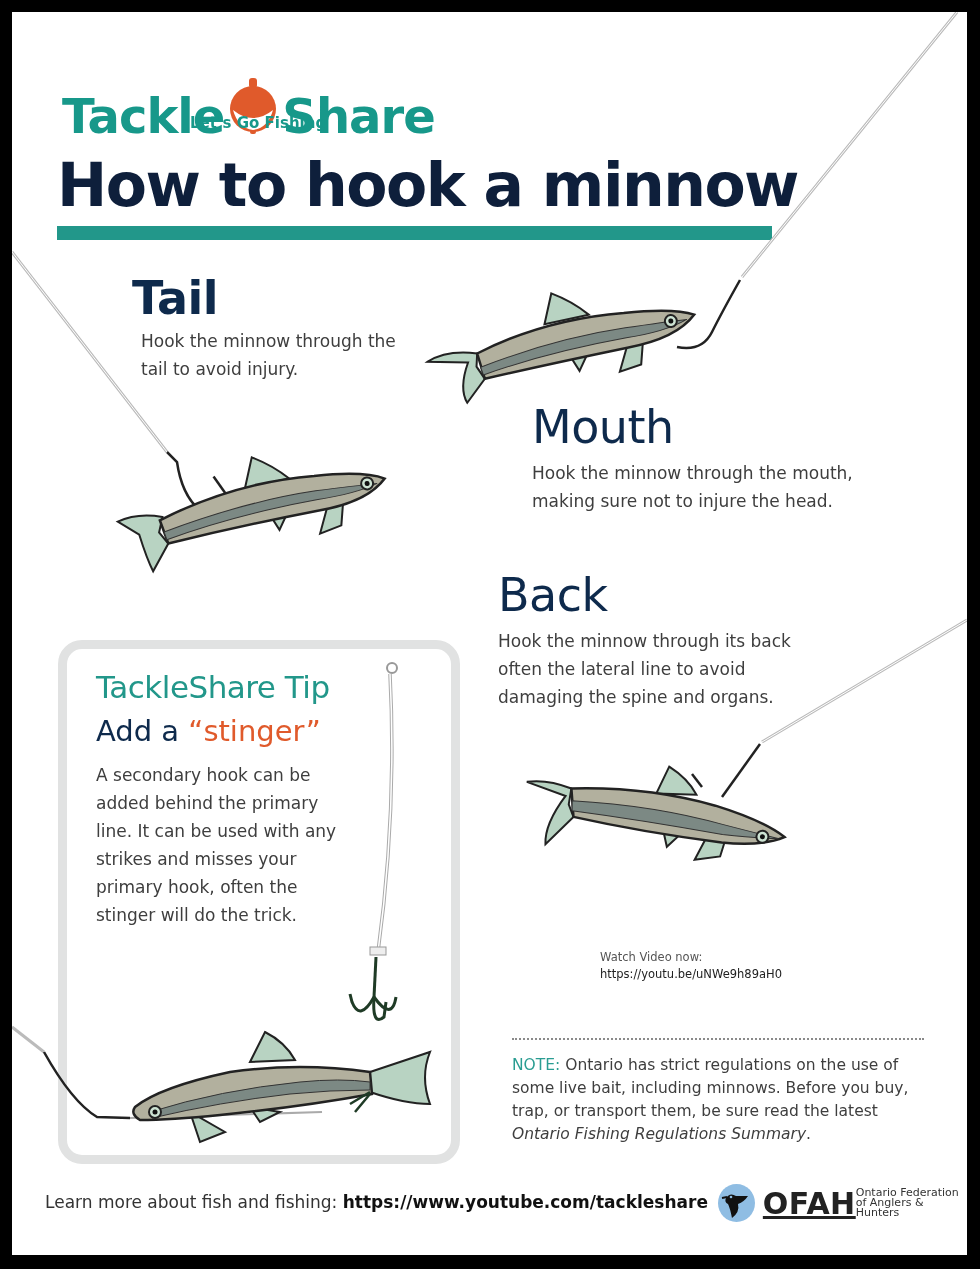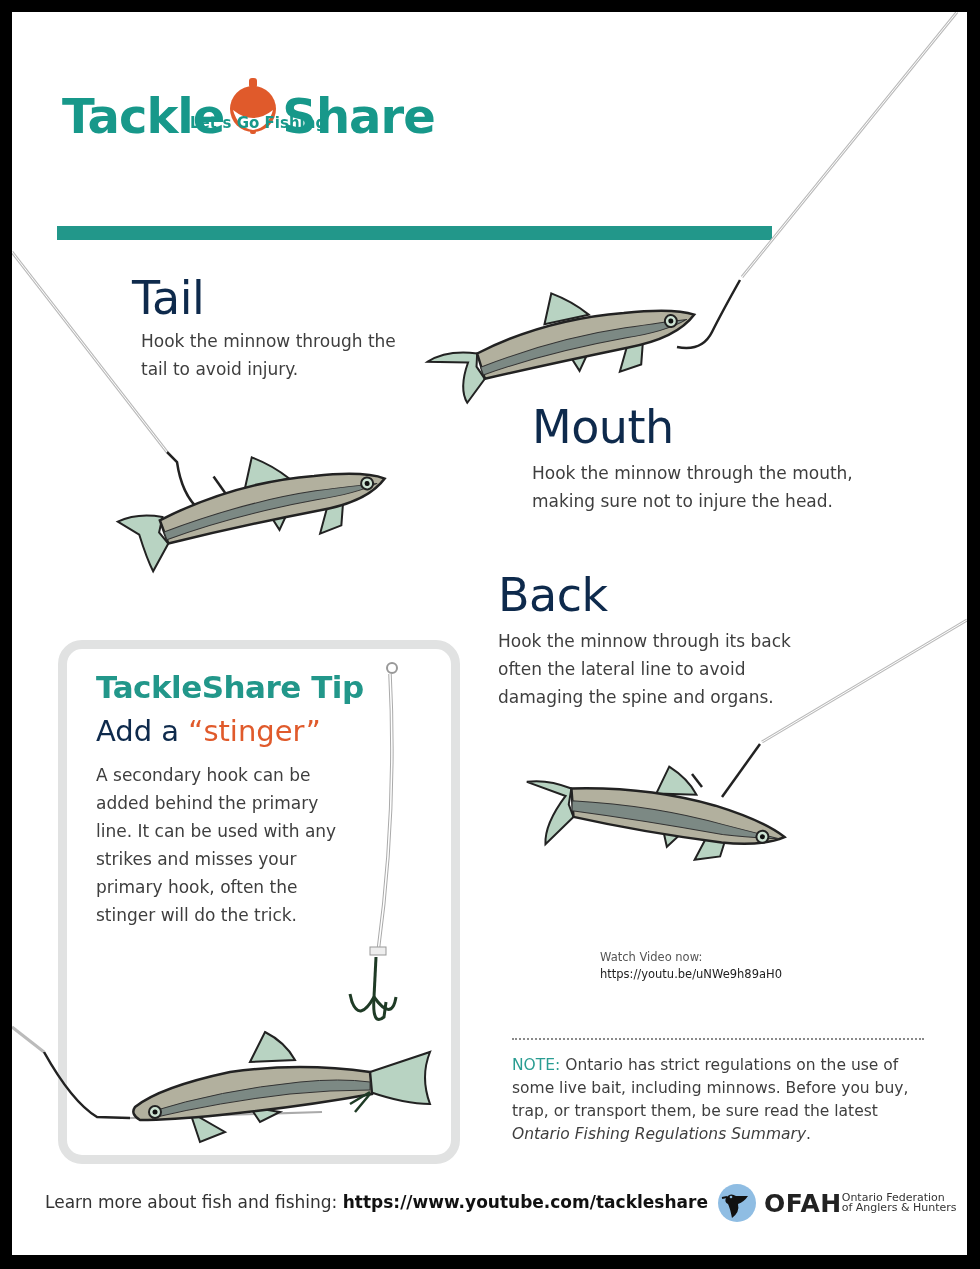--- a/index.html
+++ b/index.html
@@ -20,41 +20,41 @@
   
   .title { position: absolute; left: 45px; top: 143px; font-family: "DejaVu Sans", sans-serif; font-weight: bold; font-size: 60px; color: #0e1f3b; letter-spacing: -1.5px; line-height: 1; }
   .title-bar { position: absolute; left: 45px; top: 214px; width: 715px; height: 14px; background: #22978a; }
 
   
   .sec-head { position: absolute; font-family: "DejaVu Sans", sans-serif; font-size: 46px; color: #0e2a4c; font-weight: normal; line-height: 1; letter-spacing: -0.5px; }
   .sec-body { position: absolute; font-family: "DejaVu Sans", sans-serif; font-size: 17px; color: #3e3e3e; line-height: 28px; }
 
   
   .tip-box { position: absolute; left: 46px; top: 628px; width: 402px; height: 524px; border: 9px solid #e1e2e2; border-radius: 24px; background: #fff; }
-  .tip-title { position: absolute; left: 84px; top: 657px; font-family: "DejaVu Sans", sans-serif; font-weight: bold; font-size: 31px; color: #22978a; letter-spacing: -0.5px; }
+  .tip-title { position: absolute; left: 84px; top: 657px; font-family: "DejaVu Sans", sans-serif; font-weight: normal; font-size: 31px; color: #22978a; letter-spacing: -0.5px; }
   .tip-sub { position: absolute; left: 84px; top: 702px; font-family: "DejaVu Sans", sans-serif; font-size: 29px; color: #0e2a4c; }
   .tip-sub .accent { color: #e05a2b; }
   .tip-body { position: absolute; left: 84px; top: 749px; width: 260px; font-family: "DejaVu Sans", sans-serif; font-size: 17px; color: #3e3e3e; line-height: 28px; }
 
   
   .video { position: absolute; left: 588px; top: 937px; font-family: "DejaVu Sans", sans-serif; font-size: 11.5px; line-height: 17px; }
   .video .lbl { color: #555; }
   .video .url { color: #222; text-decoration: none; }
 
   .dotted { position: absolute; left: 500px; top: 1026px; width: 412px; border-top: 2px dotted #8a8a8a; }
   .note { position: absolute; left: 500px; top: 1042px; width: 420px; font-family: "DejaVu Sans", sans-serif; font-size: 15.5px; color: #3e3e3e; line-height: 23px; }
   .note .note-lbl { color: #2a9d92; }
   .note .ital { font-style: italic; }
 
   .footer { position: absolute; left: 33px; top: 1180px; font-family: "DejaVu Sans", sans-serif; font-size: 17px; color: #333; }
   .footer a { color: #111; font-weight: bold; text-decoration: none; }
 
   .ofah { position: absolute; left: 706px; top: 1172px; display: flex; align-items: center; }
   .ofah-badge { width: 38px; height: 38px; border-radius: 50%; background: #8fbde3; position: relative; overflow: hidden; }
-  .ofah-word { font-family: "DejaVu Sans", sans-serif; font-weight: bold; font-size: 25px; color: #222; margin-left: 8px; letter-spacing: 0.5px; }
+  .ofah-word { font-family: "DejaVu Sans", sans-serif; font-weight: bold; font-size: 30px; color: #222; margin-left: 8px; letter-spacing: 0.5px; text-decoration: underline; }
   .ofah-full { font-family: "DejaVu Sans", sans-serif; font-weight: normal; font-size: 11px; color: #333; line-height: 10px; }
 
   svg { overflow: visible; }
 </style>
 </head>
 <body>
 
 <div class="page">
 
   <div class="logo-row">
@@ -64,20 +64,21 @@
         <rect x="21" y="2" width="8" height="10" rx="3" fill="#e05a2b"></rect>
         <circle cx="25" cy="33" r="23" fill="#e05a2b"></circle>
         <path d="M5 34 Q25 50 45 34 Q40 52 25 54 Q10 52 5 34 Z" fill="#fff"></path>
         <rect x="22" y="54" width="6" height="4" rx="2" fill="#e05a2b"></rect>
       </svg>
     </span>
     <span class="logo-word">Share</span>
   </div>
   <div class="logo-tagline">Let’s Go Fishing</div>
 
+  <h1 class="title">How to hook a minnow</h1>
   <div class="title-bar"></div>
 
   <svg class="abs" style="left:0;top:0" width="955" height="1243">
     <defs>
       <g id="fin">
         <path d="M0 0 L10 -20 Q22 -10 30 0 Z" fill="#b8d3c2" stroke="#222" stroke-width="2"></path>
       </g>
     </defs>
 
     <g>
@@ -127,21 +128,21 @@
       <path d="M130 28 L140 0 Q160 10 170 25 Z" fill="#b8d3c2" stroke="#222" stroke-width="2"></path>
       <path d="M140 62 L146 80 L160 64 Z" fill="#b8d3c2" stroke="#222" stroke-width="2"></path>
       <path d="M185 65 L175 90 L200 84 L204 64 Z" fill="#b8d3c2" stroke="#222" stroke-width="2"></path>
       <path d="M45 32 Q120 22 190 34 Q240 44 262 58 Q240 70 200 70 Q120 68 50 60 Z" fill="#b2b09e" stroke="#222" stroke-width="2.5"></path>
       <path d="M47 44 Q130 40 200 52 Q240 58 256 60 Q236 62 200 62 Q120 56 48 54 Z" fill="#7c8984" stroke="#333" stroke-width="1"></path>
       <circle cx="240" cy="60" r="6" fill="#cde3d3" stroke="#222" stroke-width="2"></circle>
       <circle cx="240" cy="60" r="2.5" fill="#111"></circle>
     </g>
   </svg>
 
-  <div class="sec-head" style="left:120px;top:263px;">Tail</div>
+  <div class="sec-head" style="left:120px;top:263px;font-weight:bold;">Tail</div>
   <div class="sec-body" style="left:129px;top:315px;">
     <div>Hook the minnow through the</div>
     <div>tail to avoid injury.</div>
   </div>
 
   <div class="sec-head" style="left:520px;top:392px;">Mouth</div>
   <div class="sec-body" style="left:520px;top:447px;">
     <div>Hook the minnow through the mouth,</div>
     <div>making sure not to injure the head.</div>
   </div>

